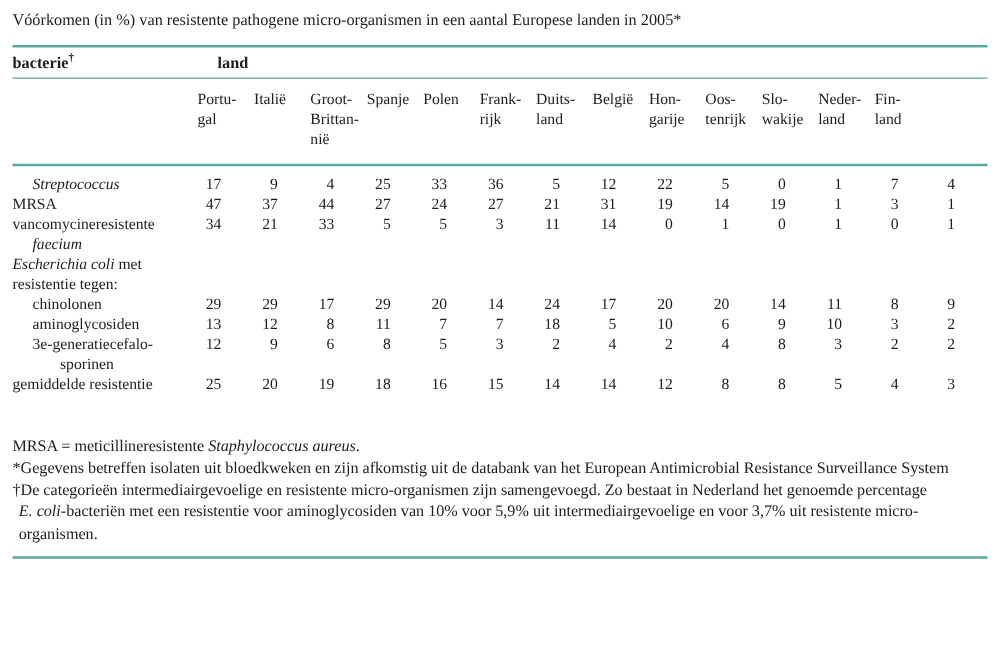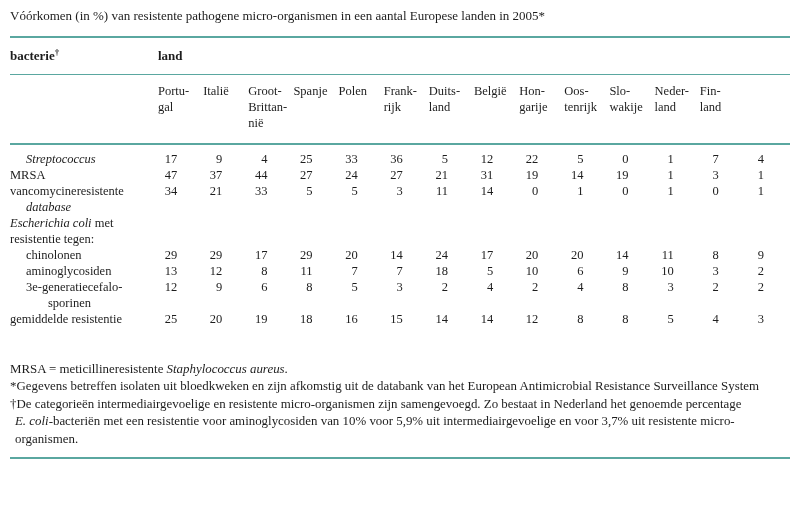--- a/index.html
+++ b/index.html
@@ -10,21 +10,21 @@
     font-family: "Liberation Serif", "DejaVu Serif", serif;
     overflow: hidden;
   }
   .page { padding: 0 10px; width: 780px; }
   .title { padding-top: 8px; font-size: 13px; line-height: 16px; }
   .rule { height: 1.5px; border: none; margin: 0; background: #5aa7a0; }
   .rule-1 { margin-top: 12px; }
   .rule-bottom { margin-top: 9px; }
   .hdr {
     display: grid; grid-template-columns: 148px 1fr;
-    padding: 10px 0; font-weight: bold; font-size: 13px; line-height: 16px;
+    padding: 4px 0; font-weight: bold; font-size: 13px; line-height: 16px; gap: 16px;
   }
   .grid { display: grid; grid-template-columns: 148px repeat(14, 1fr); }
   .countries { padding: 8px 0 12px; font-size: 12.5px; line-height: 16px; }
   .country { white-space: pre-line; }
   .tbody { padding: 6px 0 14px; font-size: 12.5px; line-height: 16px; }
   .num { text-align: right; padding-right: 26px; }
   .it { font-style: italic; }
   .indent-0 { padding-left: 0; }
   .indent-1 { padding-left: 16px; }
   .indent-2 { padding-left: 38px; }
@@ -113,21 +113,21 @@
         <div class="num">19</div>
         <div class="num">14</div>
         <div class="num">19</div>
         <div class="num">1</div>
         <div class="num">3</div>
         <div class="num">1</div>
       </div>
       <div class="grid">
         <div>
           <div class="lline indent-0"><span>vancomycineresistente</span></div>
-          <div class="lline indent-1"><span class="it">database</span></div>
+          <div class="lline indent-1"><span class="it">faecium</span></div>
         </div>
         <div class="num">34</div>
         <div class="num">21</div>
         <div class="num">33</div>
         <div class="num">5</div>
         <div class="num">5</div>
         <div class="num">3</div>
         <div class="num">11</div>
         <div class="num">14</div>
         <div class="num">0</div>

